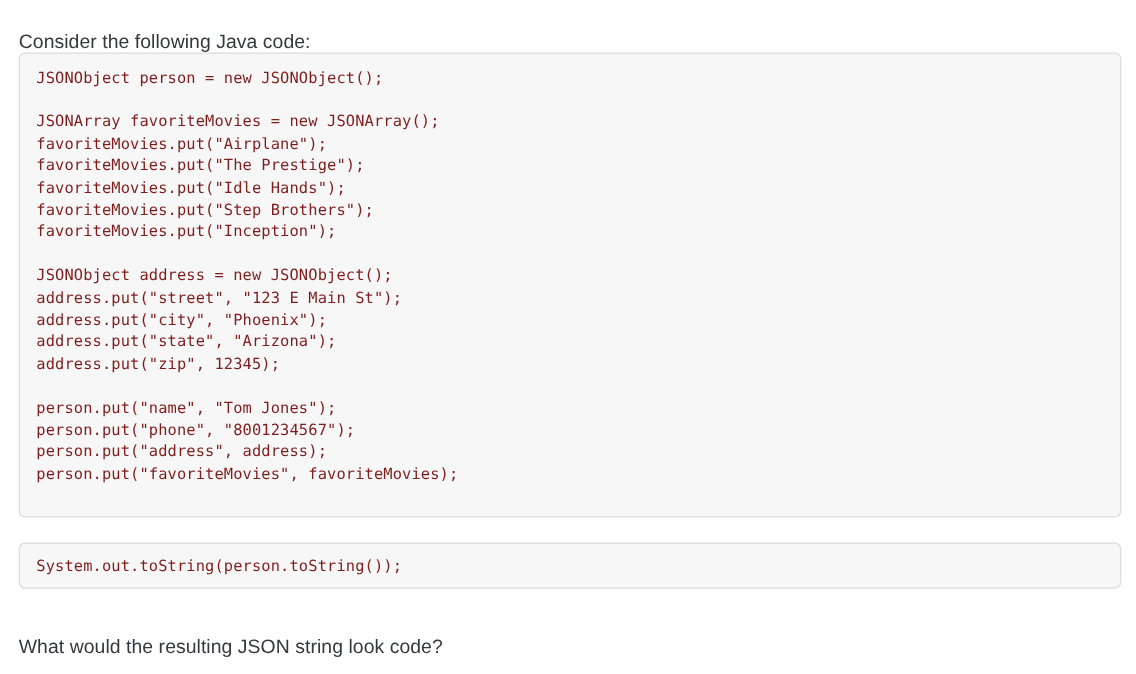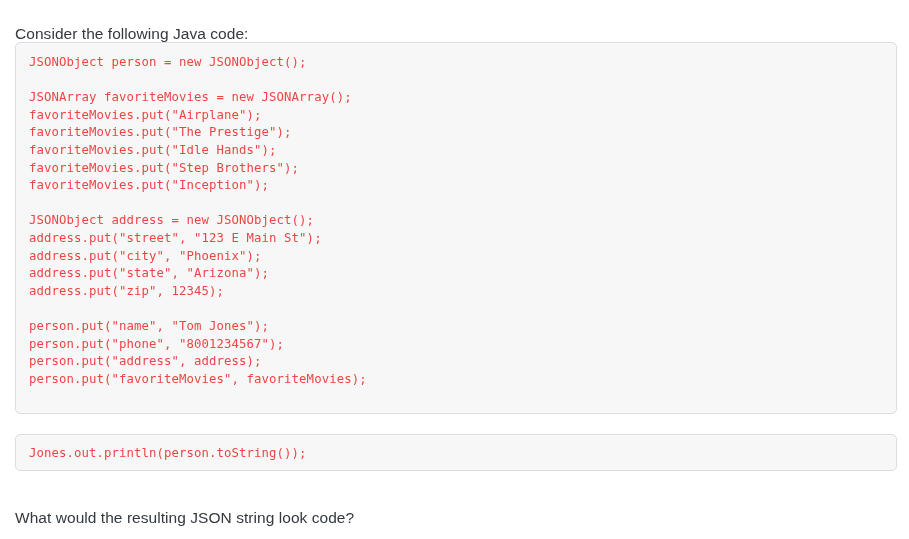--- a/index.html
+++ b/index.html
@@ -52,21 +52,21 @@
   }
   #code-panel-output {
     top: 434px;
     height: 37px;
   }
   .code-block {
     margin: 0;
     font-family: "DejaVu Sans Mono", "Liberation Mono", monospace;
     font-size: 12.3px;
     line-height: 17.6px;
-    color: #ef4444;
+    color: #7f1d1d;
     white-space: pre;
     letter-spacing: 0.1px;
   }
   #code-panel-output .code-block {
     line-height: 15px;
   }
 </style>
 </head>
 <body>
 
@@ -90,18 +90,18 @@
 address.put("state", "Arizona");
 address.put("zip", 12345);
 
 person.put("name", "Tom Jones");
 person.put("phone", "8001234567");
 person.put("address", address);
 person.put("favoriteMovies", favoriteMovies);</pre>
   </div>
 
   <div class="code-panel" id="code-panel-output">
-    <pre class="code-block">Jones.out.println(person.toString());</pre>
+    <pre class="code-block">System.out.toString(person.toString());</pre>
   </div>
 
   <p class="prompt-text" id="closing-line">What would the resulting JSON string look code?</p>
 
 </div>
 
 </body></html>

